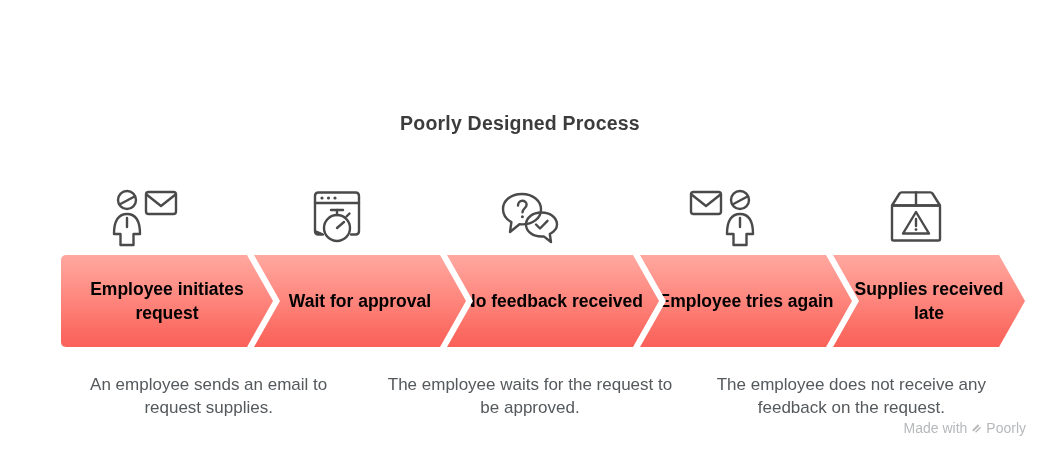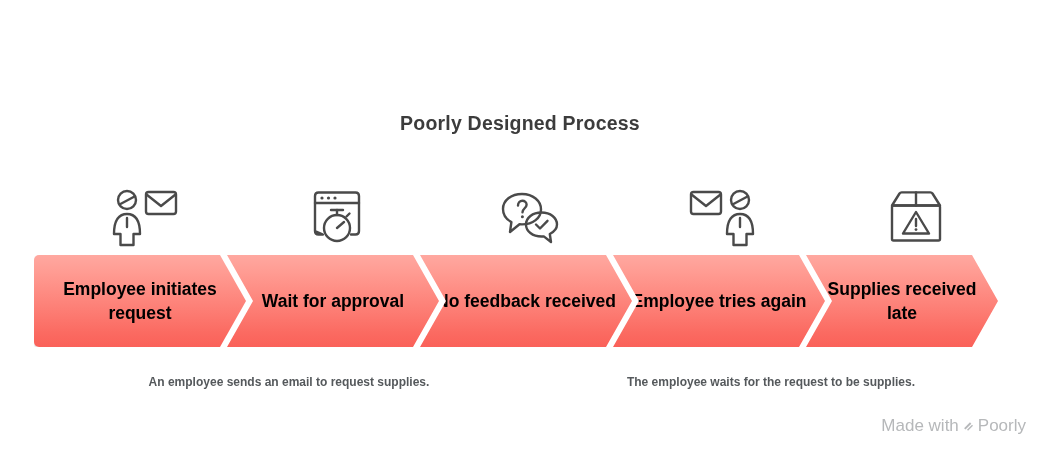--- a/index.html
+++ b/index.html
@@ -50,21 +50,21 @@
     justify-content: center;
   }
   .icon-cell svg {
     display: block;
   }
 
   
   #chevron-band {
     position: absolute;
     top: 255px;
-    left: 34px;
+    left: 61px;
     width: 964px;
     height: 104px;
   }
   .chev {
     position: absolute;
     top: 0;
     height: 92px;
     background: linear-gradient(to bottom, #ffa8a0 0%, #ff9c93 18%, #fd8178 55%, #fb6a61 85%, #fa6159 100%);
     box-shadow: 0 1px 2px rgba(0,0,0,0.18);
     display: flex;
@@ -101,37 +101,36 @@
   #desc-row {
     position: absolute;
     top: 374px;
     left: 48px;
     width: 964px;
     display: flex;
   }
   .desc-cell {
     flex: 1 1 0;
     text-align: center;
-    font-size: 12px;
+    font-size: 17px;
     line-height: 1.35;
     color: #55595c;
     padding: 0 14px;
     box-sizing: border-box;
-    font-weight: bold;
   }
 
   
   #watermark {
     position: absolute;
     right: 14px;
     bottom: 20px;
     display: flex;
     align-items: center;
     gap: 4px;
-    font-size: 17px;
+    font-size: 14px;
     color: #b6b8ba;
   }
   #watermark .wm-logo {
     display: inline-block;
     line-height: 0;
   }
 </style>
 </head>
 <body>
 
@@ -236,21 +235,22 @@
     <div class="chev mid" style="left:579px; width:212px;">
       <div class="chev-label">Employee tries again</div>
     </div>
     <div class="chev last" style="left:772px; width:192px;">
       <div class="chev-label">Supplies received late</div>
     </div>
   </div>
 
   <div id="desc-row">
     <div class="desc-cell">An employee sends an email to request supplies.</div>
-    <div class="desc-cell">The employee waits for the request to be supplies.</div>
+    <div class="desc-cell">The employee waits for the request to be approved.</div>
+    <div class="desc-cell">The employee does not receive any feedback on the request.</div>
   </div>
 
   <div id="watermark">
     <span>Made with</span>
     <span class="wm-logo">
       <svg width="11" height="11" viewBox="0 0 12 12" fill="#b6b8ba" stroke="none">
         <path d="M1.2 7.8 L7.6 1.4 L9.1 2.9 L2.7 9.3 Z"></path>
         <path d="M4.4 9.6 L9.8 4.2 L10.9 5.3 L5.5 10.7 Z"></path>
       </svg>
     </span>

